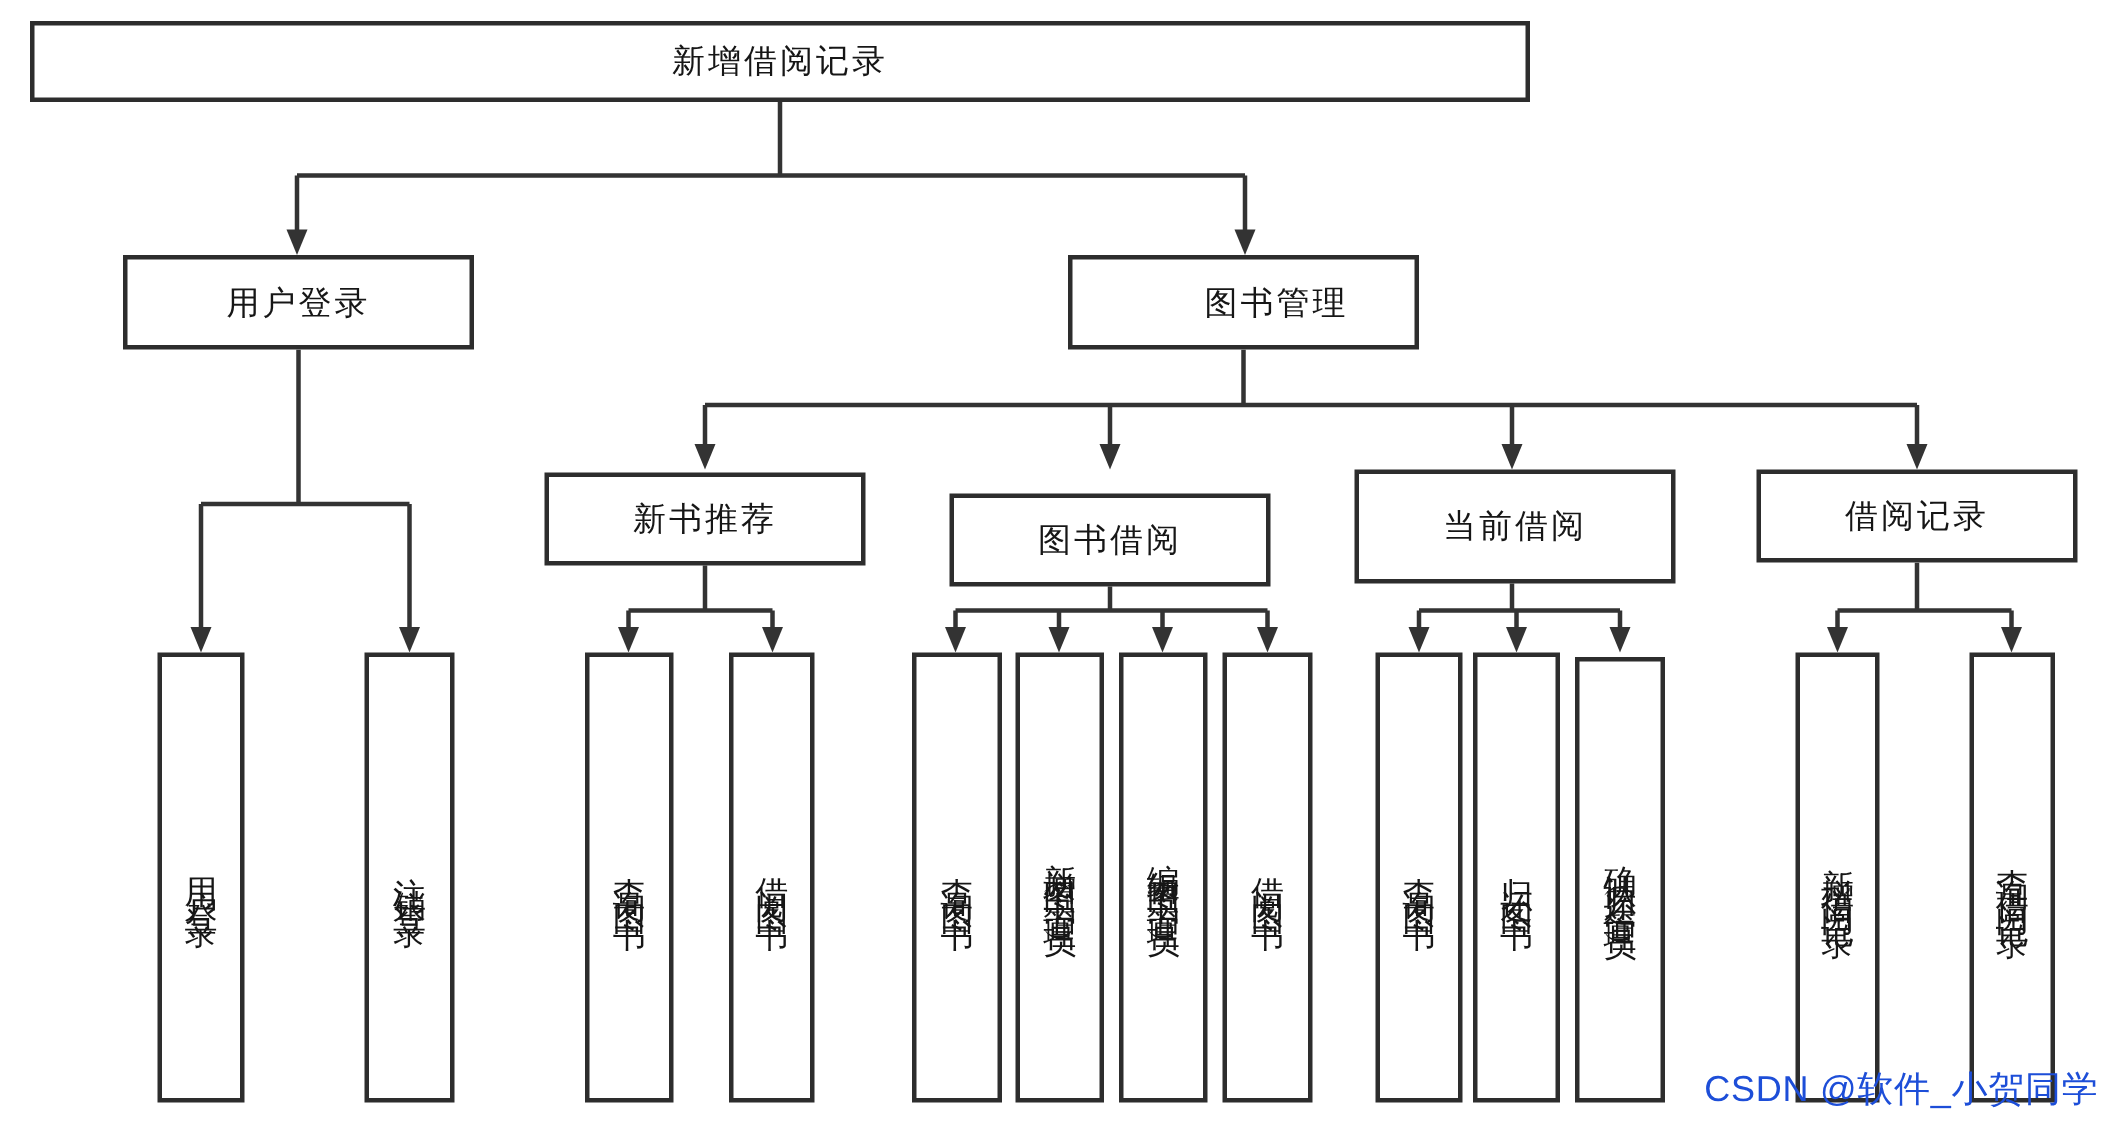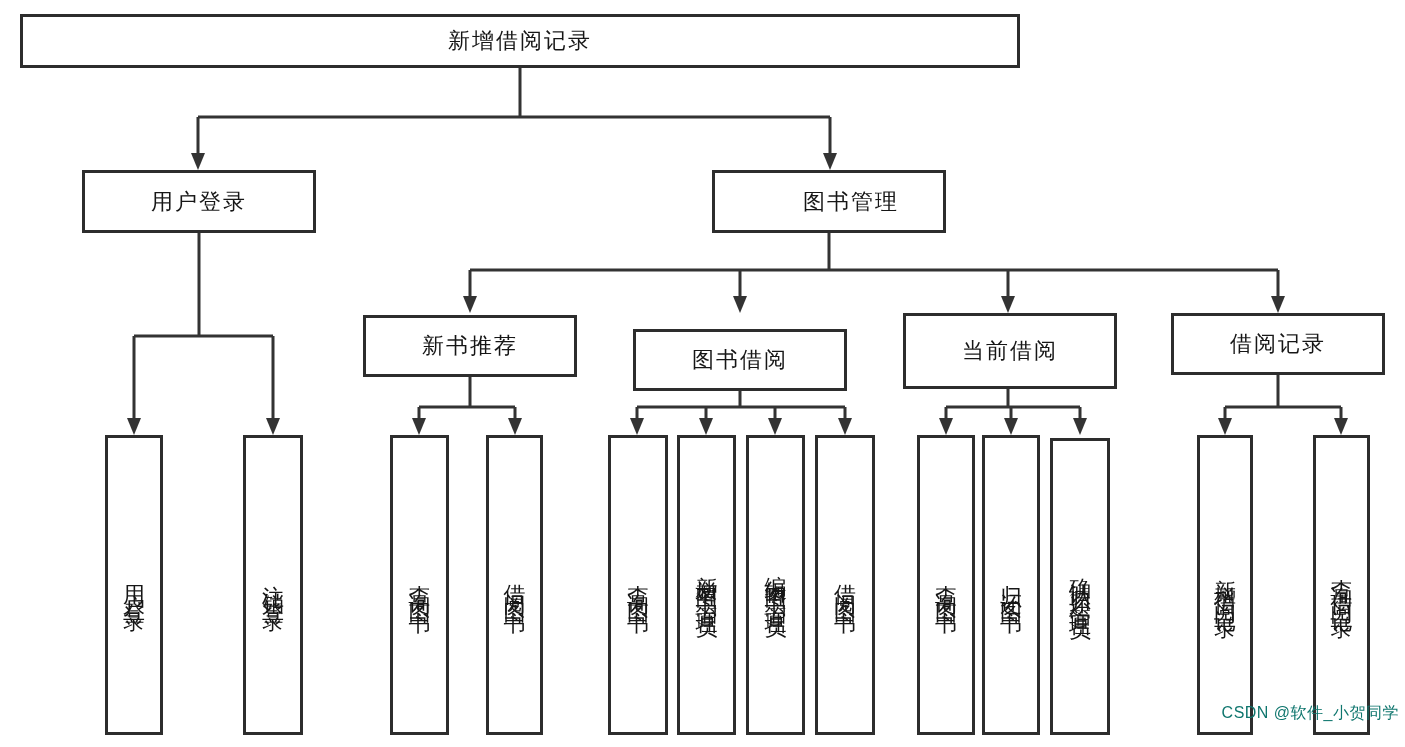--- a/index.html
+++ b/index.html
@@ -36,23 +36,23 @@
     writing-mode: vertical-rl;
     text-orientation: mixed;
     font-size: 22px;
     letter-spacing: 9px;
     line-height: 1;
     text-align: center;
   }
   .watermark {
     position: absolute;
     right: 6px;
-    bottom: 23px;
-    font-size: 16px;
-    color: #0f766e;
+    bottom: 5px;
+    font-size: 24px;
+    color: #1d4ed8;
     letter-spacing: 0.5px;
     white-space: nowrap;
   }
 </style>
 </head>
 <body>
 
 <div class="stage">
 
   <svg class="wires" viewBox="0 0 1405 747" aria-hidden="true">

